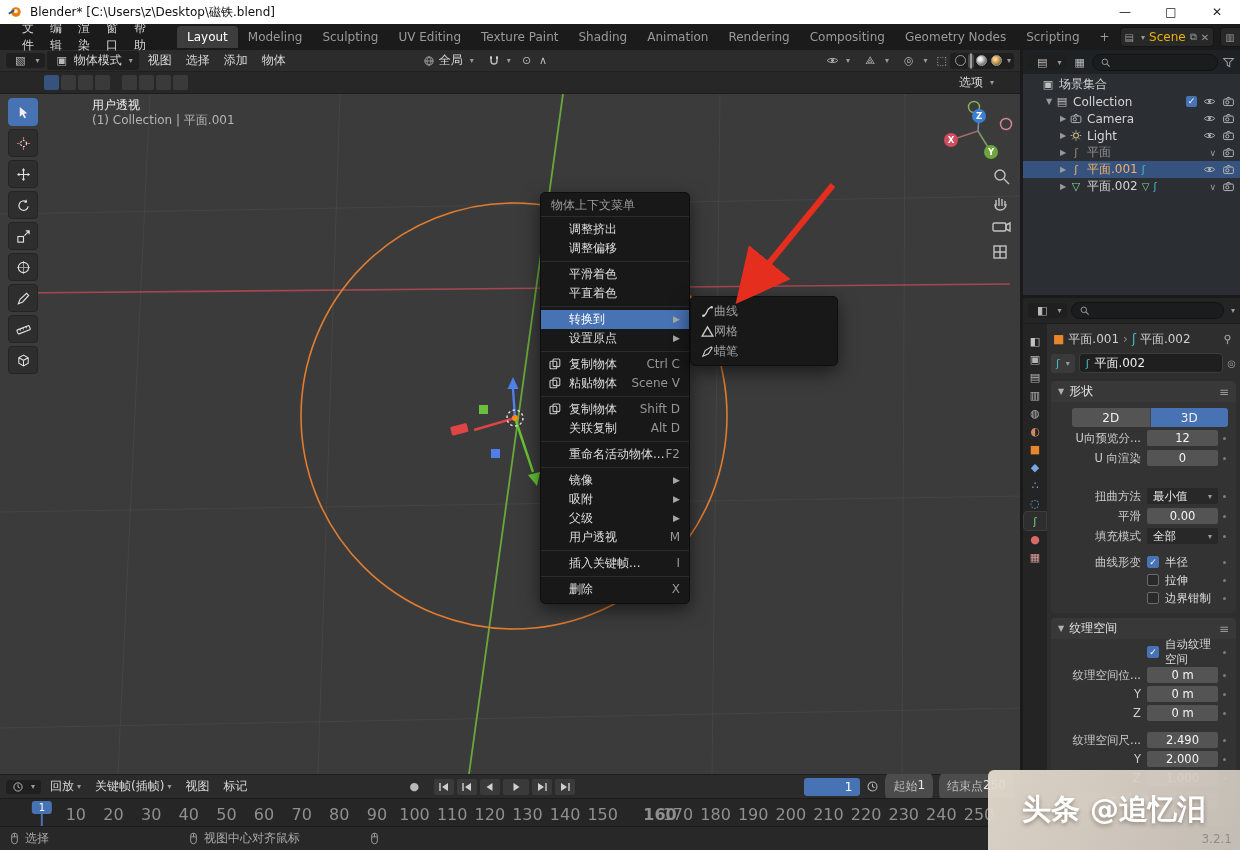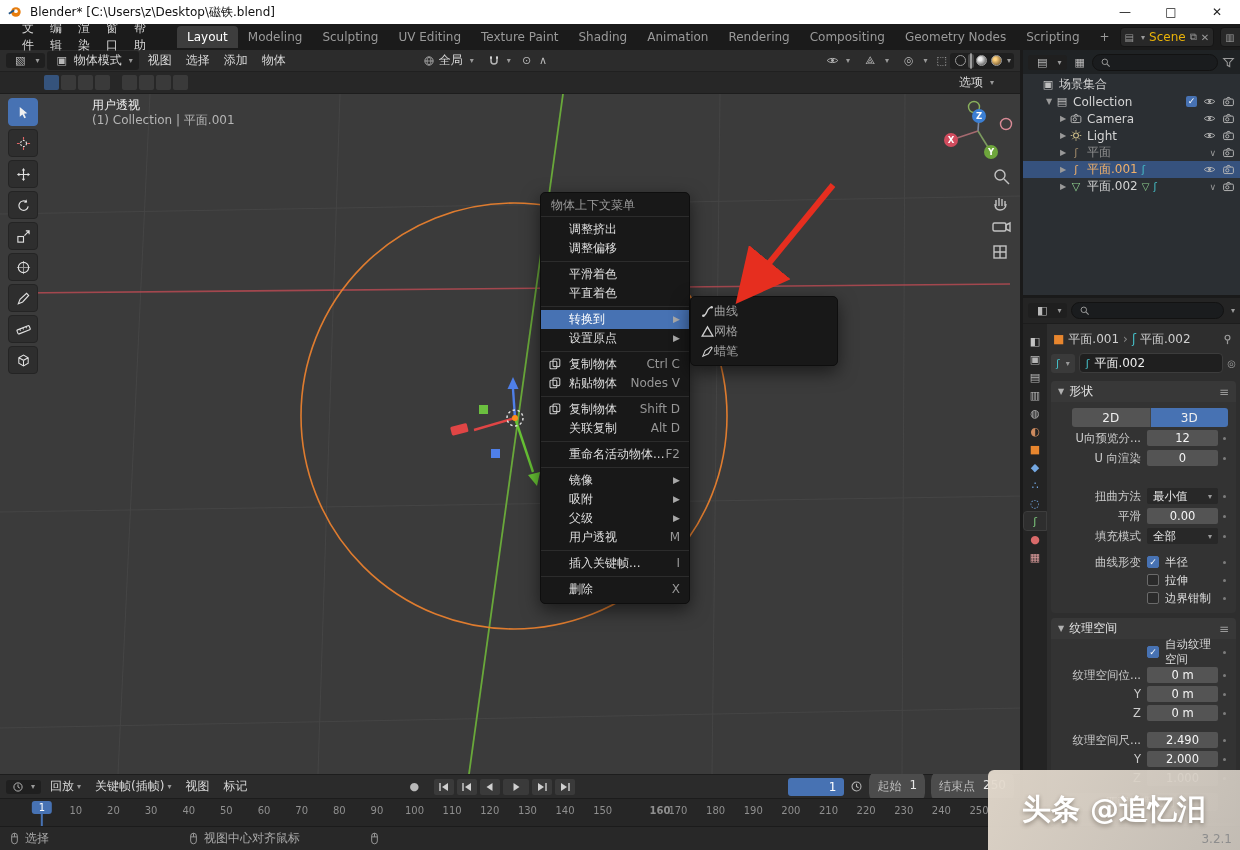--- a/index.html
+++ b/index.html
@@ -64,24 +64,24 @@
 .sub-item{display:flex;align-items:center;height:20px;padding:0 10px;color:#a3a3a3}
 .sub-item svg{width:13px;height:13px}
 #redarrow{position:absolute;inset:0;z-index:60;pointer-events:none}
 
 #tlheader{height:24px;background:#2b2b2b;border-top:1px solid #1d1d1d;display:flex;align-items:center;padding:0 6px;gap:2px}
 #transport{display:flex;align-items:center;gap:3px;margin-left:150px}
 .trbtn{width:20px;height:16px;display:flex;align-items:center;justify-content:center;border-radius:2px;background:#3a3a3a}
 .trbtn.big{width:26px}
 #tlright{margin-left:auto;display:flex;align-items:center;gap:6px}
 .framechip{background:#4772b3;color:#fff;border-radius:3px;min-width:56px;text-align:right;padding:2px 8px}
-.rangechip{background:#4c4c4c;color:#e8e8e8;border-radius:10px;padding:8px 8px;display:flex;gap:8px}
+.rangechip{background:#4c4c4c;color:#e8e8e8;border-radius:10px;padding:8px 8px;display:flex;gap:0}
 .rangechip .rl{color:#bdbdbd}
 #ruler{position:relative;height:28px;background:#262626;border-top:1px solid #1c1c1c}
-.tick{position:absolute;top:6px;transform:translateX(-50%);color:#8f8f8f;font-size:10px}
+.tick{position:absolute;top:6px;transform:translateX(-50%);color:#8f8f8f;font-size:16px}
 #playhead{position:absolute;left:42px;top:2px;transform:translateX(-50%);z-index:3;text-align:center}
 #playhead .phchip{background:#4772b3;color:#fff;font-size:10px;border-radius:3px;padding:1px 7px}
 #playhead .phline{width:2px;height:12px;background:#4772b3;margin:0 auto}
 
 #rightpanel{flex:1;display:flex;flex-direction:column;background:#2b2f33}
 #olheader{height:24px;background:#1f2224;display:flex;align-items:center;gap:4px;padding:0 5px}
 .searchbox{flex:1;display:flex;align-items:center;gap:4px;background:#1a1c1e;border:1px solid #121212;border-radius:10px;height:17px;padding:0 7px;color:#888}
 #oltree{height:224px;padding-top:2px;overflow:hidden;border-bottom:3px solid #1a1a1a}
 .ol-row{display:flex;align-items:center;height:17px;padding-left:6px;color:#d4d4d4;position:relative}
 .ol-row.sel{background:#36527e}
@@ -601,21 +601,21 @@
               </div>
             </div>
 
             <div>
 
               <div class="cm-item">
                 <svg class="cm-ic">
                   <use href="#i-copy"></use>
                 </svg>
                 
-                <span class="cm-short">Nodes V</span>
+                <span class="cm-short">Scene V</span>
                 <span>粘贴物体</span>
               </div>
             </div>
 
             <div>
               <div class="cm-sep"></div>
 
             </div>
 
             <div>

